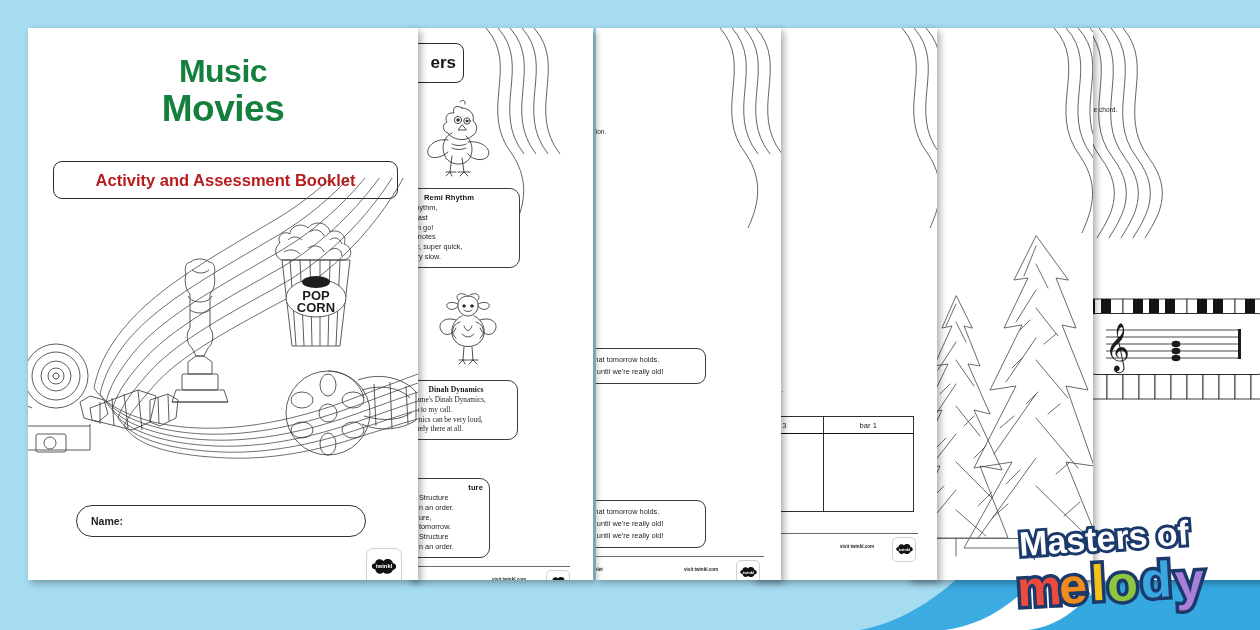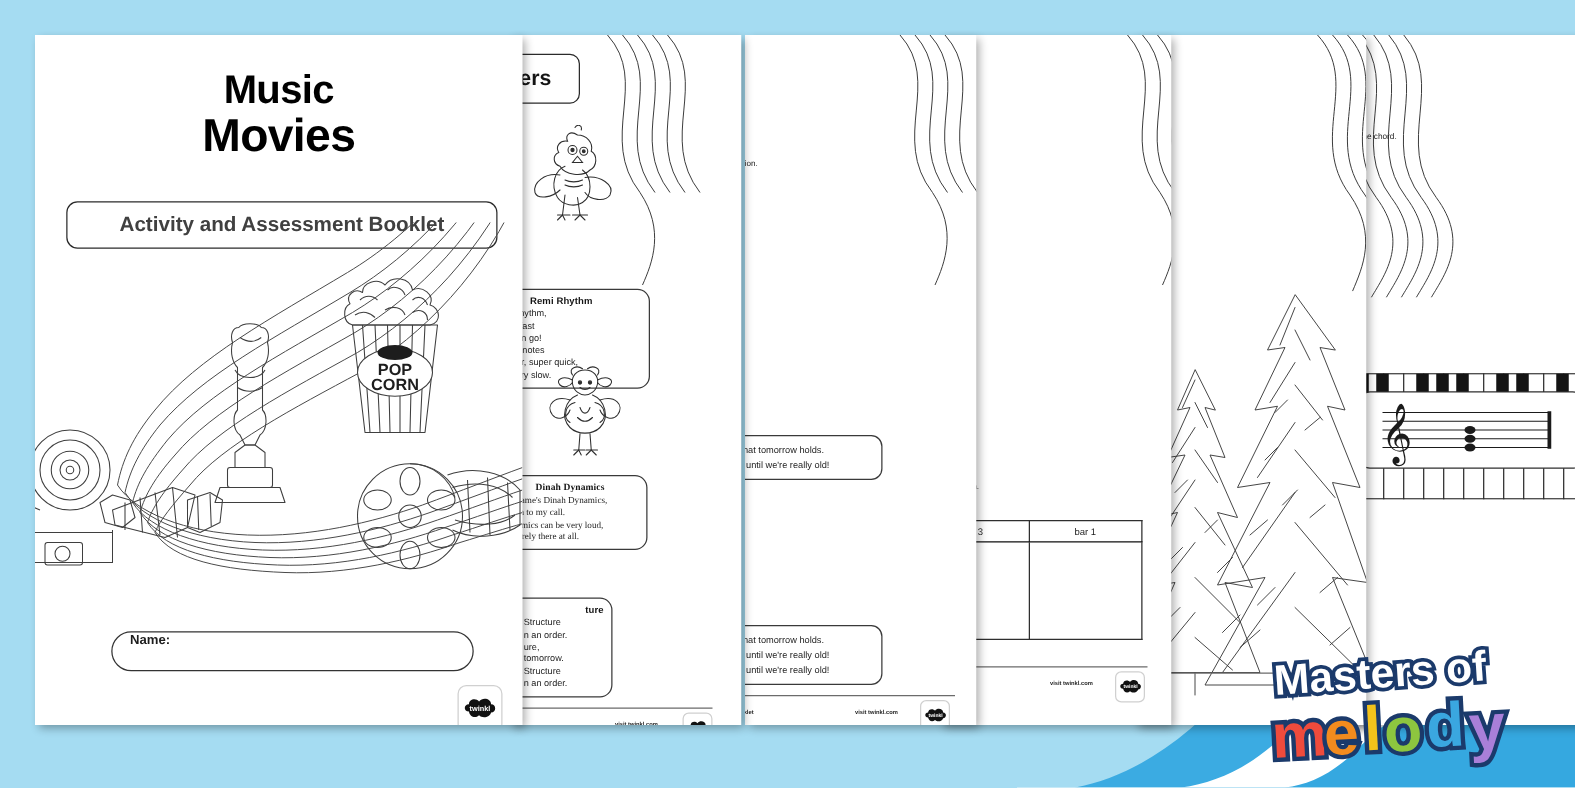--- a/index.html
+++ b/index.html
@@ -31,42 +31,42 @@
 
   
   #cover {
     left: 28px; top: 28px;
     width: 390px; height: 552px;
   }
   .cover-title {
     position: absolute; left: 0; right: 0; top: 27px;
     text-align: center;
     line-height: 1.06;
-    color: #000000;
+    color: #15803d;
   }
   .cover-title .l1 { font-size: 32px; font-weight: 700; letter-spacing: -0.5px; display:block;}
   .cover-title .l2 { font-size: 24px; font-weight: 700; display:block; }
   .cover-title .l3 { font-size: 37px; font-weight: 700; letter-spacing: -0.5px; display:block;}
 
   .cover-sub {
     position: absolute; left: 25px; top: 133px;
     width: 345px; height: 38px;
     border: 1.4px solid #2b2b2b;
     border-radius: 9px;
     display: flex; align-items: center; justify-content: center;
-    font-size: 16.5px; font-weight: 700; color: #404040;
+    font-size: 16.5px; font-weight: 700; color: #b91c1c;
     background: #fff;
   }
 
   .name-box {
-    position: absolute; left: 61px; top: 477px;
+    position: absolute; left: 48px; top: 477px;
     width: 290px; height: 32px;
     border: 1.3px solid #333;
     border-radius: 16px;
-    display: flex; align-items: flex-start;
+    display: flex; align-items: center;
     padding-left: 14px;
     font-size: 10.5px; font-weight: 700; color: #1d1d1d;
   }
 
   .cover-art { position: absolute; left: 0; top: 150px; width: 390px; height: 320px; }
 
   
   .twinkl-badge {
     position: absolute;
     width: 36px; height: 38px;
@@ -120,21 +120,21 @@
   }
   .lyric-box .ly-line { font-size: 7.4px; color: #1e1e1e; line-height: 1.62; white-space: nowrap;}
 
   
   .head-pill {
     position: absolute;
     background: #fff;
     border: 1.3px solid #2b2b2b;
     border-radius: 8px;
     display: flex; align-items: center; justify-content: flex-end;
-    padding-right: 22px;
+    padding-right: 7px;
     font-size: 17px; font-weight: 700; color: #141414;
   }
 
   
   .pg-footer { position: absolute; left: 0; right: 0; }
   .pg-footer .rule { position: absolute; height: 1px; background: #6b6b6b; }
   .pg-footer .ft-left  { position:absolute; font-size: 4.6px; font-weight:700; color:#1d1d1d; white-space: nowrap;}
   .pg-footer .ft-right { position:absolute; font-size: 4.6px; font-weight:700; color:#1d1d1d; white-space: nowrap;}
 
   
@@ -360,21 +360,21 @@
         <path d="M26 40 C14 38 4 46 6 54 C8 60 20 58 26 52"></path>
         <path d="M46 42 C58 40 70 48 66 56 C62 62 50 60 46 54"></path>
         <path d="M30 56 L28 72 M40 58 L42 72"></path>
         <path d="M24 72 L34 72 M36 72 L48 72"></path>
         <path d="M28 72 L24 76 M28 72 L30 76 M42 72 L38 76 M42 72 L46 76"></path>
         <path d="M30 44 C34 46 40 46 44 44 M30 48 C34 50 40 50 44 48"></path>
         <path d="M38 2 C40 -1 44 0 43 4"></path>
       </g>
     </svg>
 
-    <div class="char-card" style="left:-30px; top:160px; width:142px;margin-top:43px;">
+    <div class="char-card" style="left:-30px; top:160px; width:142px;">
       <div class="cc-title">Remi Rhythm</div>
       <div class="cc-line">n Remi Rhythm,</div>
       <div class="cc-line">now how fast</div>
       <div class="cc-line">rhythm can go!</div>
       <div class="cc-line">pattern of notes</div>
       <div class="cc-line">n be super, super quick,</div>
       <div class="cc-line">can be very slow.</div>
     </div>
 
     <svg style="position:absolute; left:26px; top:262px;" width="68" height="80" viewBox="0 0 68 80">

